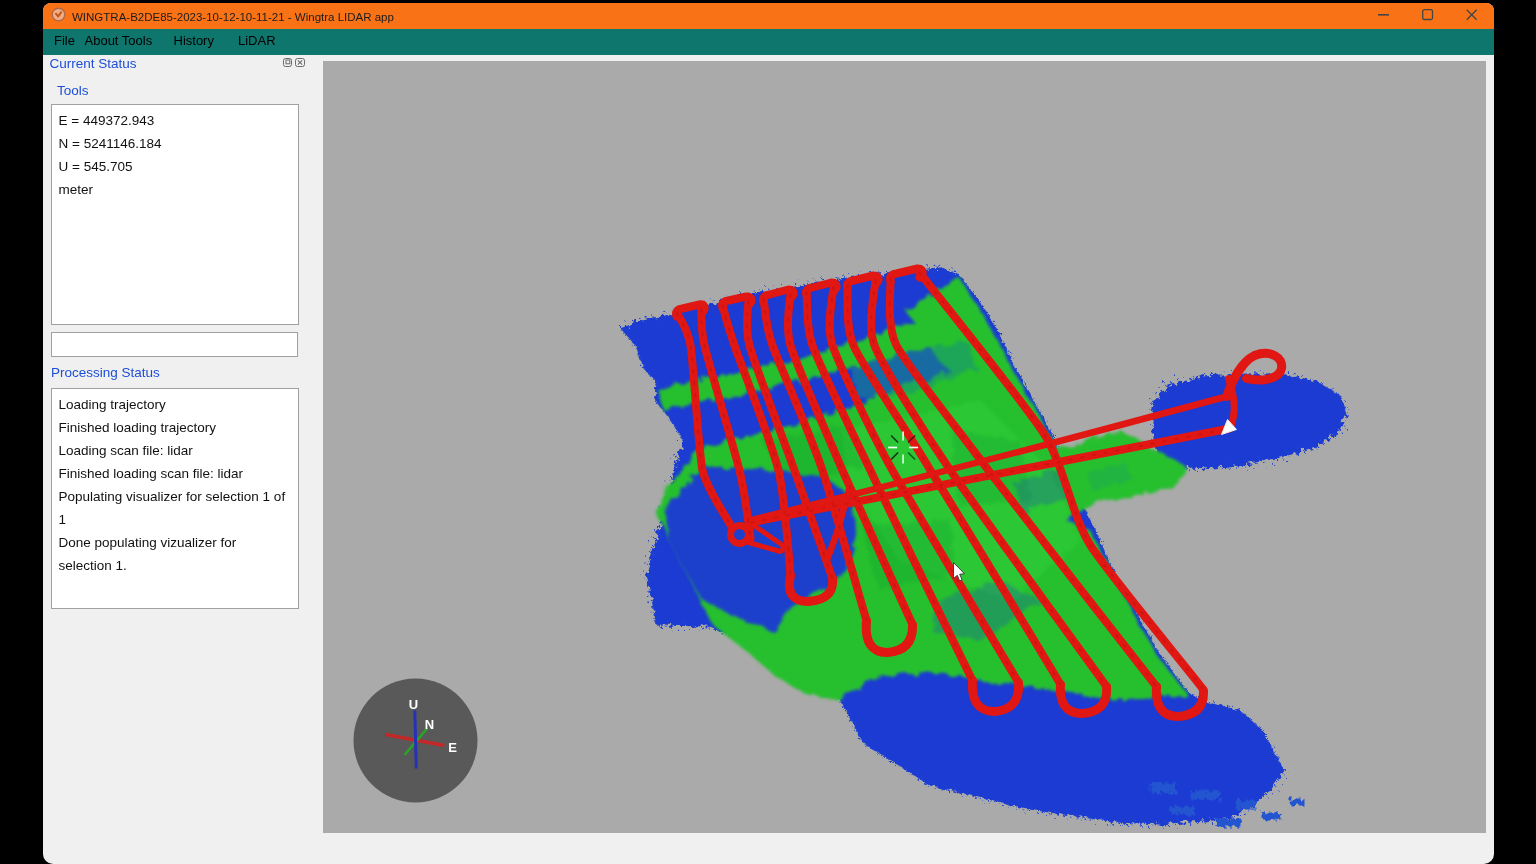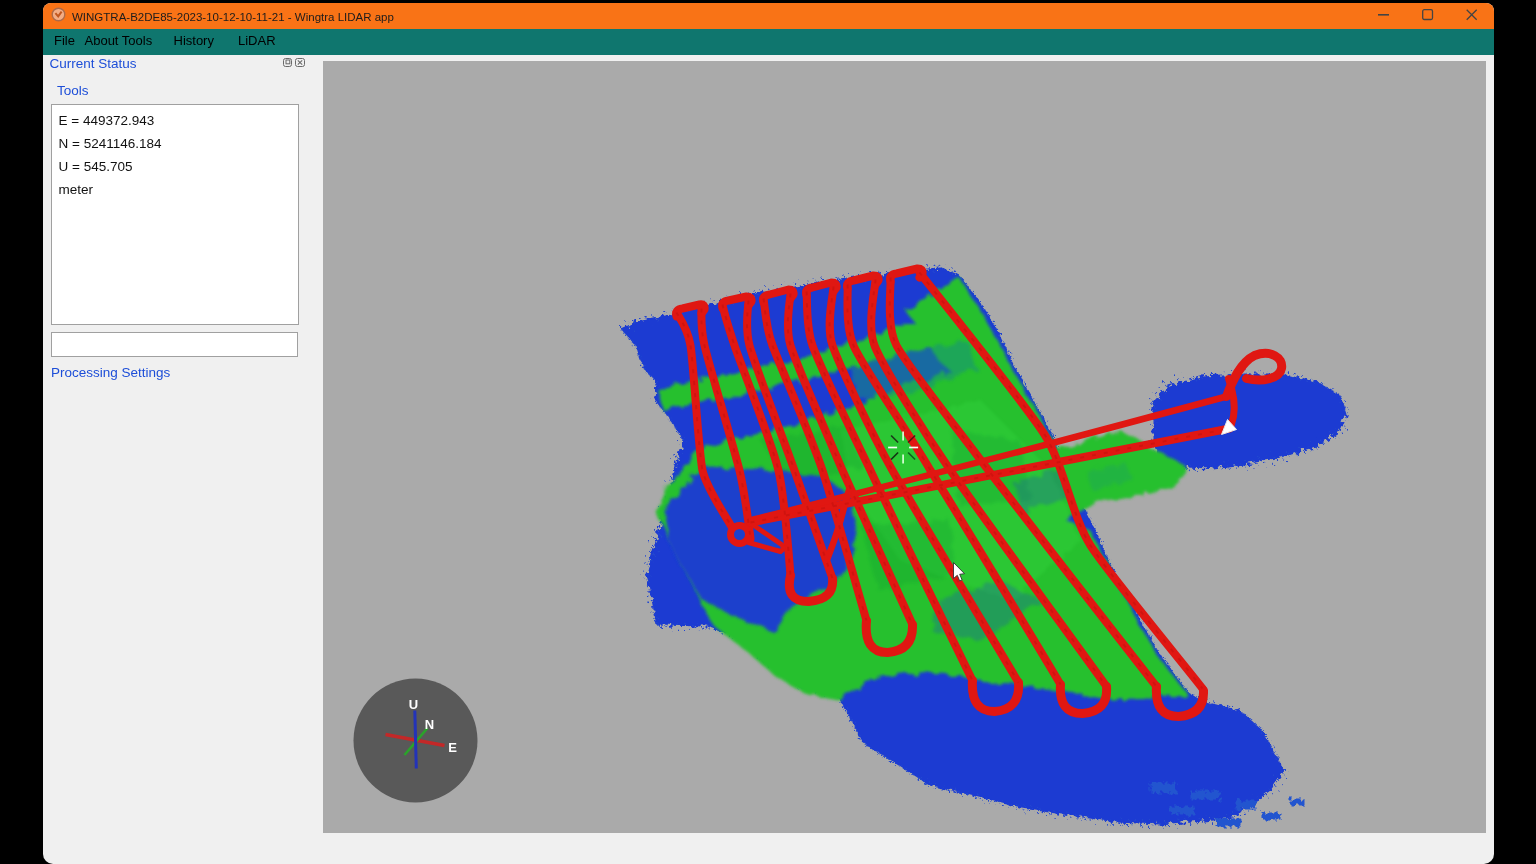--- a/index.html
+++ b/index.html
@@ -43,21 +43,22 @@
       <rect x="0.5" y="0.5" width="8" height="8" rx="2" fill="none" stroke="#6a6a6a" stroke-width="1"></rect>
       <rect x="3" y="2" width="3.8" height="3.8" fill="none" stroke="#6a6a6a" stroke-width="1"></rect>
     </svg>
   <svg style="position:absolute;left:252.5px;top:54.5px" width="10" height="9">
       <rect x="0.5" y="0.5" width="9" height="8" rx="2" fill="none" stroke="#6a6a6a" stroke-width="1"></rect>
       <path d="M2.8,2.4 L7.2,6.6 M7.2,2.4 L2.8,6.6" stroke="#6a6a6a" stroke-width="1.1"></path>
     </svg>
   <div class="lbl" style="left:14.5px; top:80px">Tools</div>
   <div class="box" style="left:8px; top:101px; width:248px; height:221px">E&nbsp;=&nbsp;449372.943<br>N&nbsp;=&nbsp;5241146.184<br>U&nbsp;=&nbsp;545.705<br>meter</div>
   <div class="box" style="left:8.5px; top:329px; width:247px; height:24.5px"></div>
-  <div class="lbl" style="left:8.5px; top:362px">Processing Settings</div>
+  <div class="lbl" style="left:8.5px; top:362px">Processing Status</div>
+  <div class="box" style="left:8px; top:385px; width:248.5px; height:221px">Loading trajectory<br>Finished loading trajectory<br>Loading scan file: lidar<br>Finished loading scan file: lidar<br>Populating visualizer for selection 1 of<br>1<br>Done populating vizualizer for<br>selection 1.</div>
   <div id="viewport"><svg width="1163" height="772.5" viewBox="322.5 60.5 1163 772.5">
 <defs>
 <filter id="rg" x="-10%" y="-10%" width="120%" height="120%">
  <feTurbulence type="fractalNoise" baseFrequency="0.22" numOctaves="2" seed="3" result="n"></feTurbulence>
  <feDisplacementMap in="SourceGraphic" in2="n" scale="9"></feDisplacementMap>
 </filter>
 <filter id="dust" x="-15%" y="-15%" width="130%" height="130%">
  <feTurbulence type="fractalNoise" baseFrequency="0.3" numOctaves="2" seed="5" result="n"></feTurbulence>
  <feDisplacementMap in="SourceGraphic" in2="n" scale="20"></feDisplacementMap>
 </filter>

